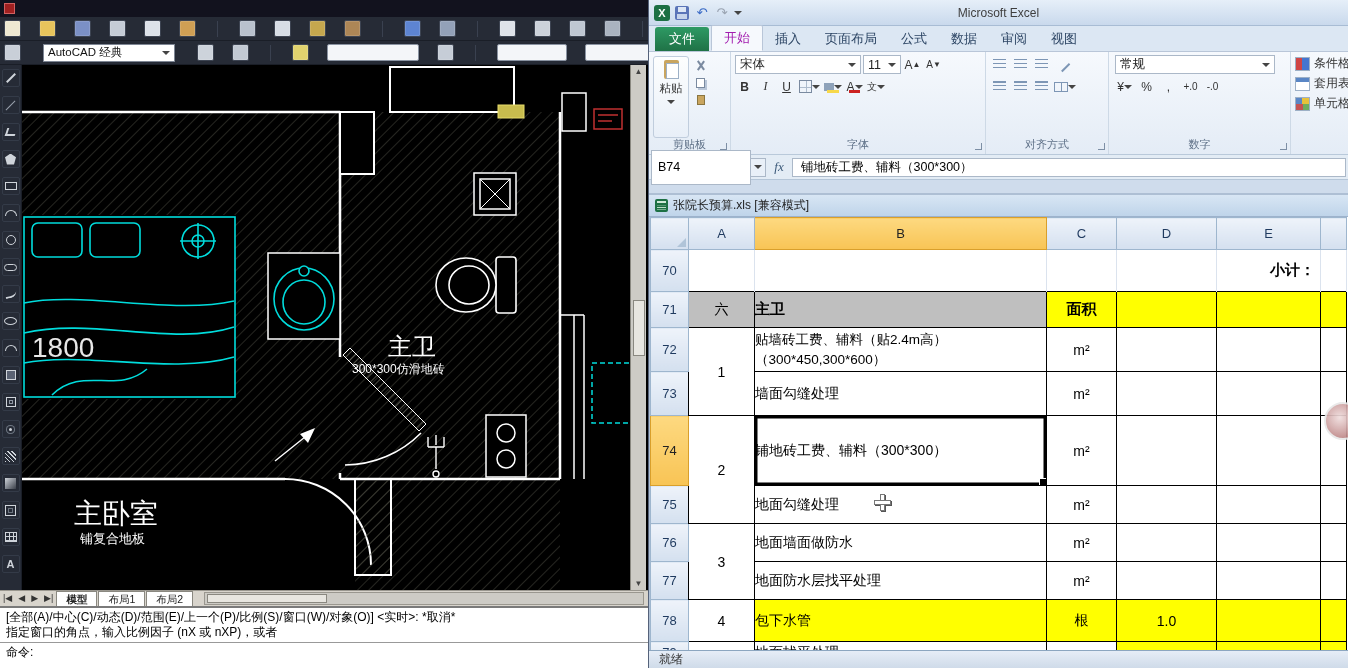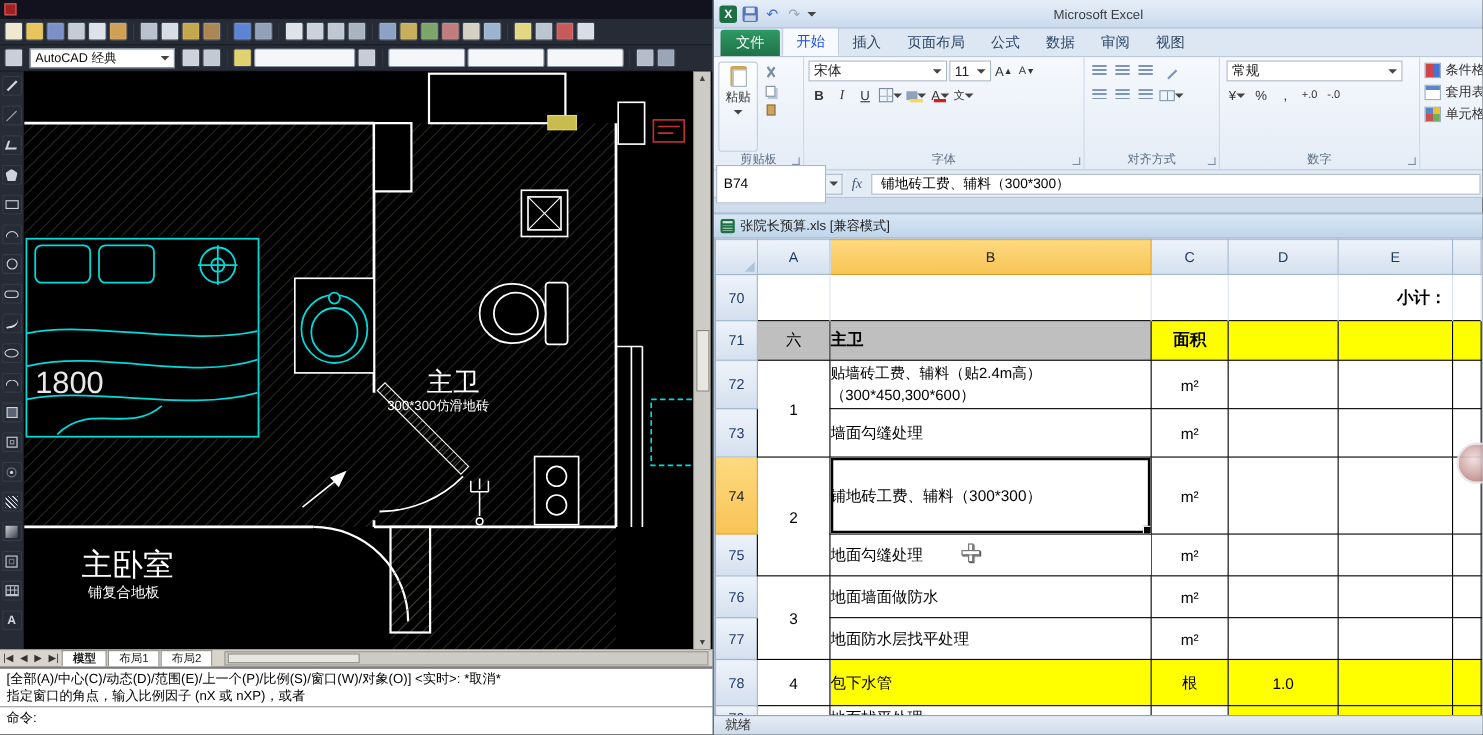--- a/index.html
+++ b/index.html
@@ -5,21 +5,21 @@
   html,body{margin:0;padding:0;background:#222;}
   *{box-sizing:border-box;}
   body{font-family:"Liberation Sans","DejaVu Sans",sans-serif;}
   #screen{position:relative;width:1348px;height:668px;overflow:hidden;background:#000;}
 
   
   #cad{position:absolute;left:0;top:0;width:648px;height:668px;background:#000;}
   .cad-menubar{position:absolute;left:0;top:0;width:100%;height:17px;background:#12121e;display:flex;align-items:center;padding-left:4px;}
   .cad-appicon{width:11px;height:11px;background:#a02020;border:1px solid #d06060;margin-right:6px;flex:none;}
   .cad-menu-item{color:#e6e6ec;font-size:11.5px;padding:0 7px;white-space:nowrap;cursor:default;}
-  .cad-toolbar{position:absolute;left:0;width:100%;height:24px;background:#262b36;border-bottom:1px solid #1a1e27;display:flex;align-items:center;padding-left:4px;gap:2px;}
+  .cad-toolbar{position:absolute;left:0;width:100%;height:24px;background:#262b36;border-bottom:1px solid #1a1e27;display:flex;align-items:center;padding-left:4px;gap:18px;}
   #cad-tb1{top:17px;}
   .cad-tb2{top:41px;}
   .ticon{width:17px;height:17px;border-radius:2px;border:1px solid #3d4452;box-shadow:inset 0 0 0 1px rgba(255,255,255,.12);flex:none;}
   .wideicon{height:17px;border:1px solid #8a93a2;}
   .tsep{width:1px;height:16px;background:#10141c;border-right:1px solid #3a4150;margin:0 3px;flex:none;}
   .cad-combo{width:132px;height:18px;background:#fff;border:1px solid #7e8violet;border:1px solid #7e8694;display:flex;align-items:center;font-size:11.5px;color:#111;padding:0 4px;margin:0 4px;flex:none;}
   .cad-combo .cv{flex:1;white-space:nowrap;overflow:hidden;}
   .tri{width:0;height:0;border:4px solid transparent;border-top-color:#444;margin-top:4px;flex:none;}
   .cad-left-toolbar{position:absolute;left:0;top:65px;width:22px;height:525px;background:#262b36;border-right:1px solid #1a1e27;display:flex;flex-direction:column;align-items:center;padding-top:4px;gap:9px;}
   .ltool{width:18px;height:18px;display:flex;align-items:center;justify-content:center;border:1px solid #343b48;border-radius:2px;flex:none;}
@@ -63,21 +63,21 @@
   .qat-icon{width:16px;height:16px;display:flex;align-items:center;justify-content:center;font-size:12px;flex:none;}
   .ic-xlapp{background:#1d7044;border-radius:3px;color:#fff;font-weight:bold;font-size:11px;}
   .ic-save{background:#5a74b8;border-radius:2px;position:relative;width:14px;height:14px;}
   .ic-save:before{content:"";position:absolute;left:3px;top:1px;width:8px;height:5px;background:#dce6f5;}
   .ic-save:after{content:"";position:absolute;left:2px;bottom:1px;width:10px;height:5px;background:#c5d3ea;}
   .ic-undo{color:#3b6bc6;font-size:13px;}
   .ic-redo{color:#9aa4b2;font-size:13px;}
   .xl-tabrow{position:absolute;left:0;top:26px;width:100%;height:26px;background:#dce7f3;border-bottom:1px solid #b9c6d8;display:flex;align-items:flex-end;padding-left:6px;}
   .file-tab{background:linear-gradient(#2e9a64,#1f7246);color:#fff;font-size:13px;padding:3px 14px;border-radius:3px 3px 0 0;margin-right:2px;}
   .xl-tab{font-size:13px;color:#2c4564;padding:3px 12px;}
-  .xl-tab.active{background:#f6f9fd;border:1px solid #b9c6d8;border-bottom:1px solid #f6f9fd;border-radius:2px 2px 0 0;color:#1d4ed8;}
+  .xl-tab.active{background:#f6f9fd;border:1px solid #b9c6d8;border-bottom:1px solid #f6f9fd;border-radius:2px 2px 0 0;color:#a21caf;}
   .xl-ribbon{position:absolute;left:0;top:52px;width:100%;height:103px;background:linear-gradient(#f6f9fd,#e4ecf6);border-bottom:1px solid #b9c9da;display:flex;}
   .rg{position:relative;height:100%;border-right:1px solid #cdd9e6;flex:none;}
   .glabel{position:absolute;bottom:2px;left:0;right:0;text-align:center;font-size:11px;color:#5d6f86;white-space:nowrap;}
   .dlg{position:absolute;right:3px;bottom:4px;width:7px;height:7px;border-right:1.5px solid #7d8fa5;border-bottom:1.5px solid #7d8fa5;}
   .rg-clip{width:82px;display:flex;padding:4px 2px 16px 4px;gap:3px;}
   .paste-btn{width:36px;display:flex;flex-direction:column;align-items:center;border:1px solid #c0cddd;border-radius:3px;background:linear-gradient(#fdfefe,#e8eff8);padding-top:3px;}
   .clipboard-art{width:15px;height:19px;background:#c9a55f;border-radius:2px;position:relative;}
   .clipboard-art:before{content:"";position:absolute;left:2px;top:3px;width:11px;height:14px;background:#fff;border:1px solid #9db0c6;}
   .plabel{font-size:11.5px;color:#333;margin-top:2px;}
   .clip-small{display:flex;flex-direction:column;gap:2px;padding-top:2px;}

